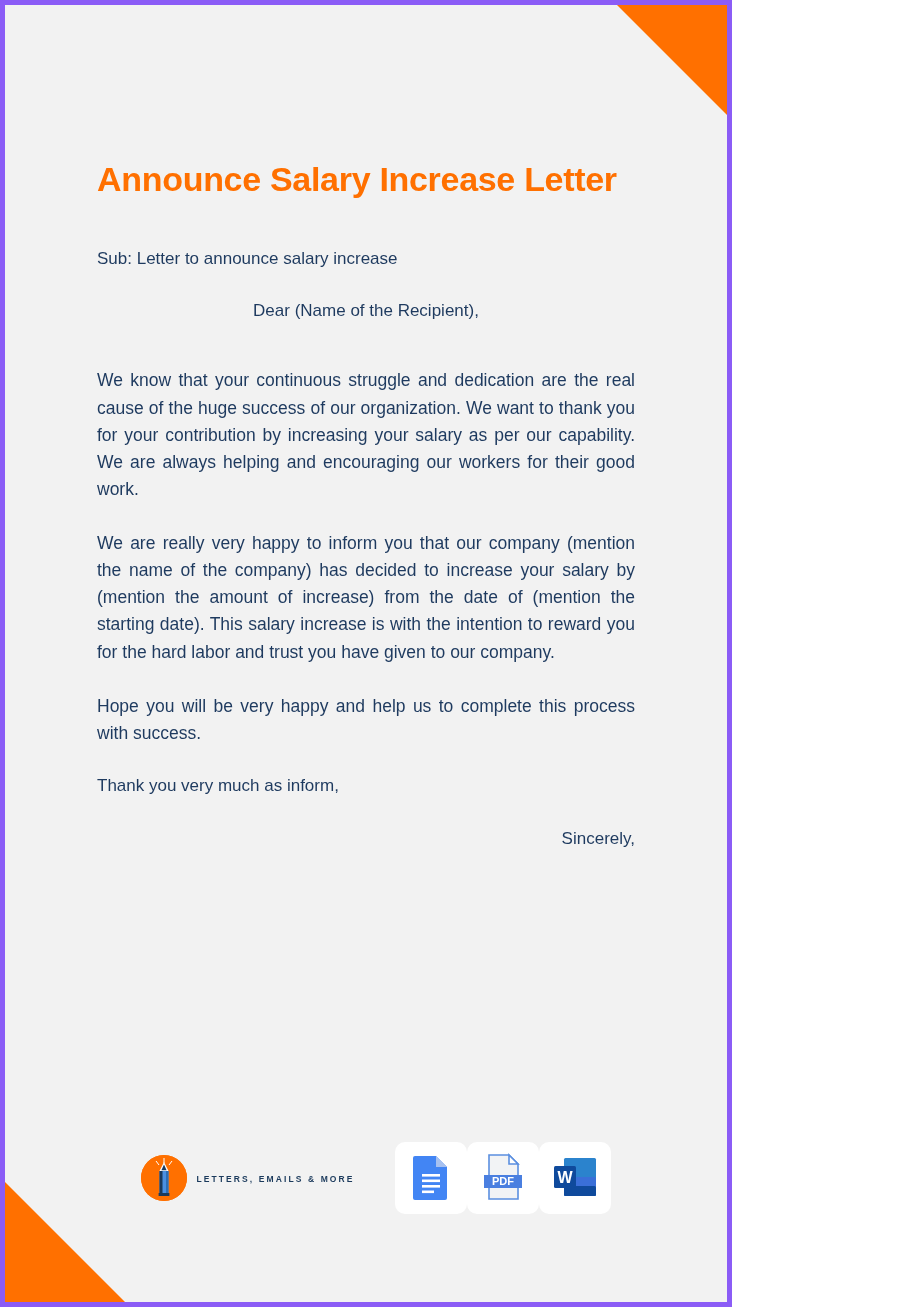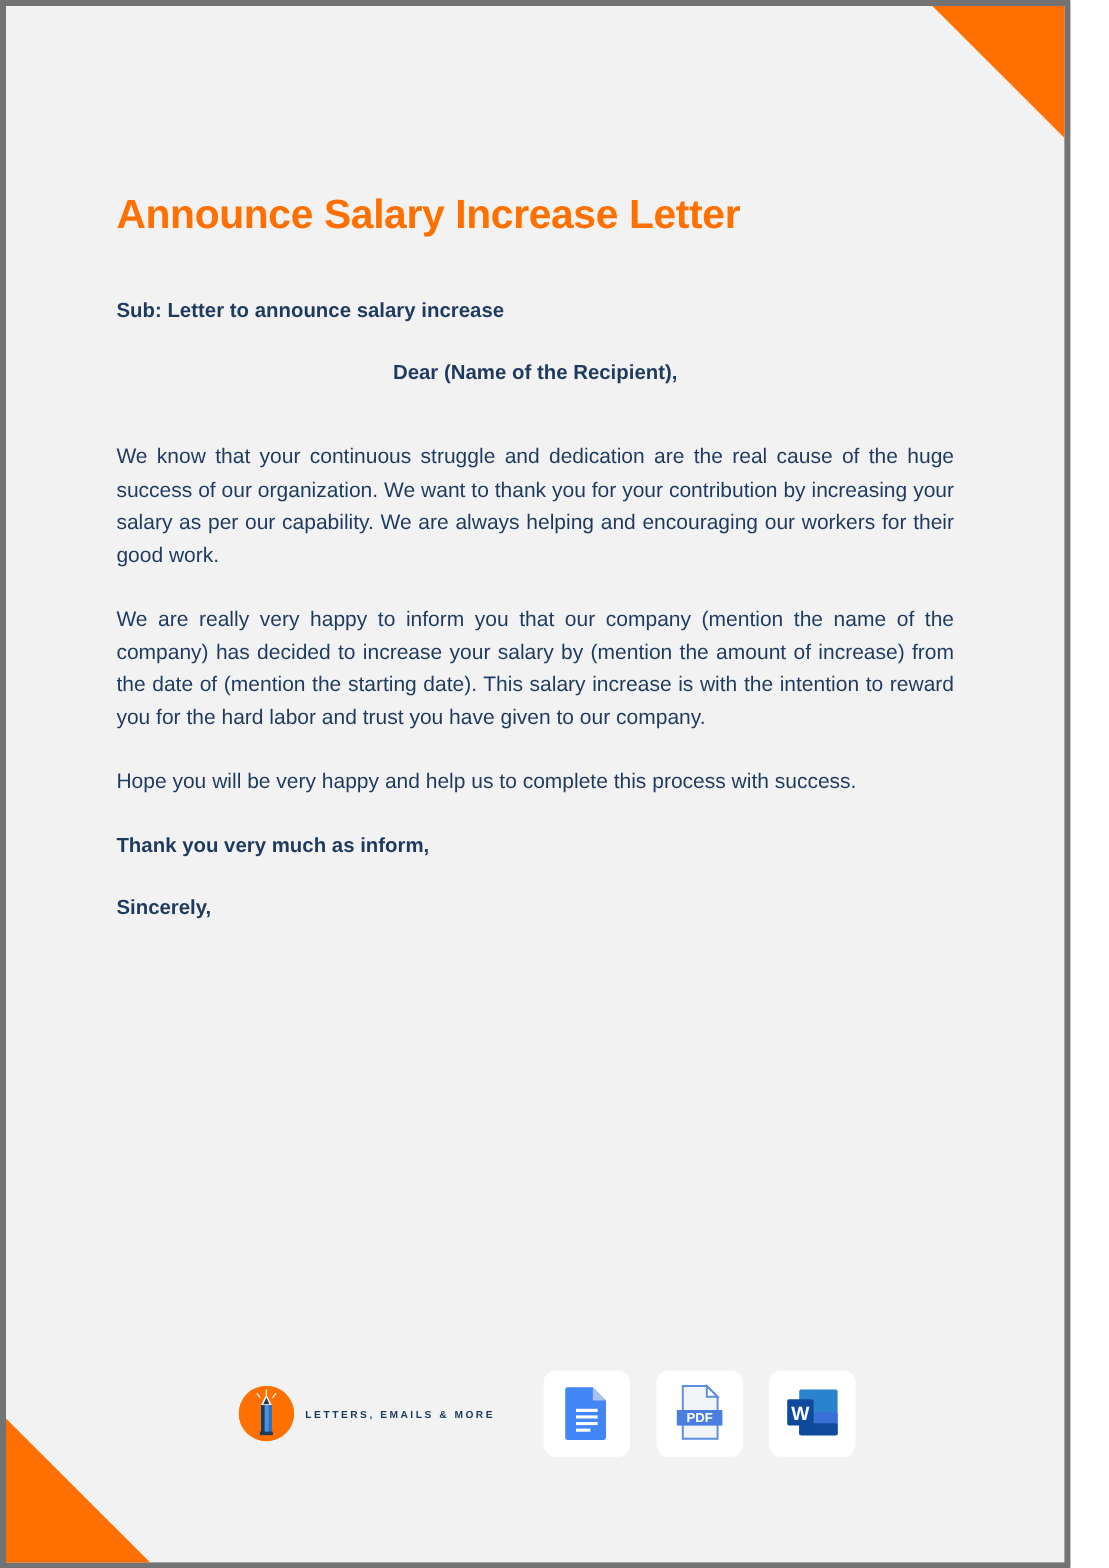--- a/index.html
+++ b/index.html
@@ -7,25 +7,25 @@
     margin: 0;
     padding: 0;
     background: #ffffff;
   }
   body {
     font-family: "Liberation Sans", sans-serif;
   }
 
   .page {
     position: relative;
-    width: 892px;
+    width: 732px;
     height: 1307px;
     background: #f2f2f2;
     box-sizing: border-box;
-    border: 5px solid #737373;
+    border: 5px solid #8b5cf6;
     overflow: hidden;
   }
 
   
   .corner-tr {
     position: absolute;
     top: -5px;
     right: -5px;
     width: 0;
     height: 0;
@@ -57,28 +57,28 @@
     letter-spacing: -0.3px;
     margin: 0 0 48px 0;
     line-height: 1.15;
   }
 
   .subject-line,
   .salutation,
   .closing-line,
   .signoff-line {
     color: #1e3a5f;
-    font-weight: bold;
+    font-weight: normal;
     font-size: 17px;
     line-height: 1.45;
     margin: 0 0 27px 0;
   }
   .salutation { margin-bottom: 44px; text-align: center; }
   .closing-line { margin-bottom: 28px; }
-  .signoff-line { margin-bottom: 0; }
+  .signoff-line { margin-bottom: 0; text-align: right; }
 
   .body-par {
     color: #1e3a5f;
     font-size: 17.5px;
     line-height: 1.55;
     text-align: justify;
     margin: 0 0 27px 0;
   }
 
   
@@ -126,21 +126,20 @@
     font-weight: bold;
     color: #1b3a5c;
     letter-spacing: 2.1px;
     margin-top: 3px;
     white-space: nowrap;
   }
 
   .file-buttons {
     display: flex;
     align-items: flex-end;
-    gap: 22px;
   }
   .file-btn {
     width: 72px;
     height: 72px;
     background: #ffffff;
     border-radius: 10px;
     display: flex;
     align-items: center;
     justify-content: center;
     cursor: pointer;

